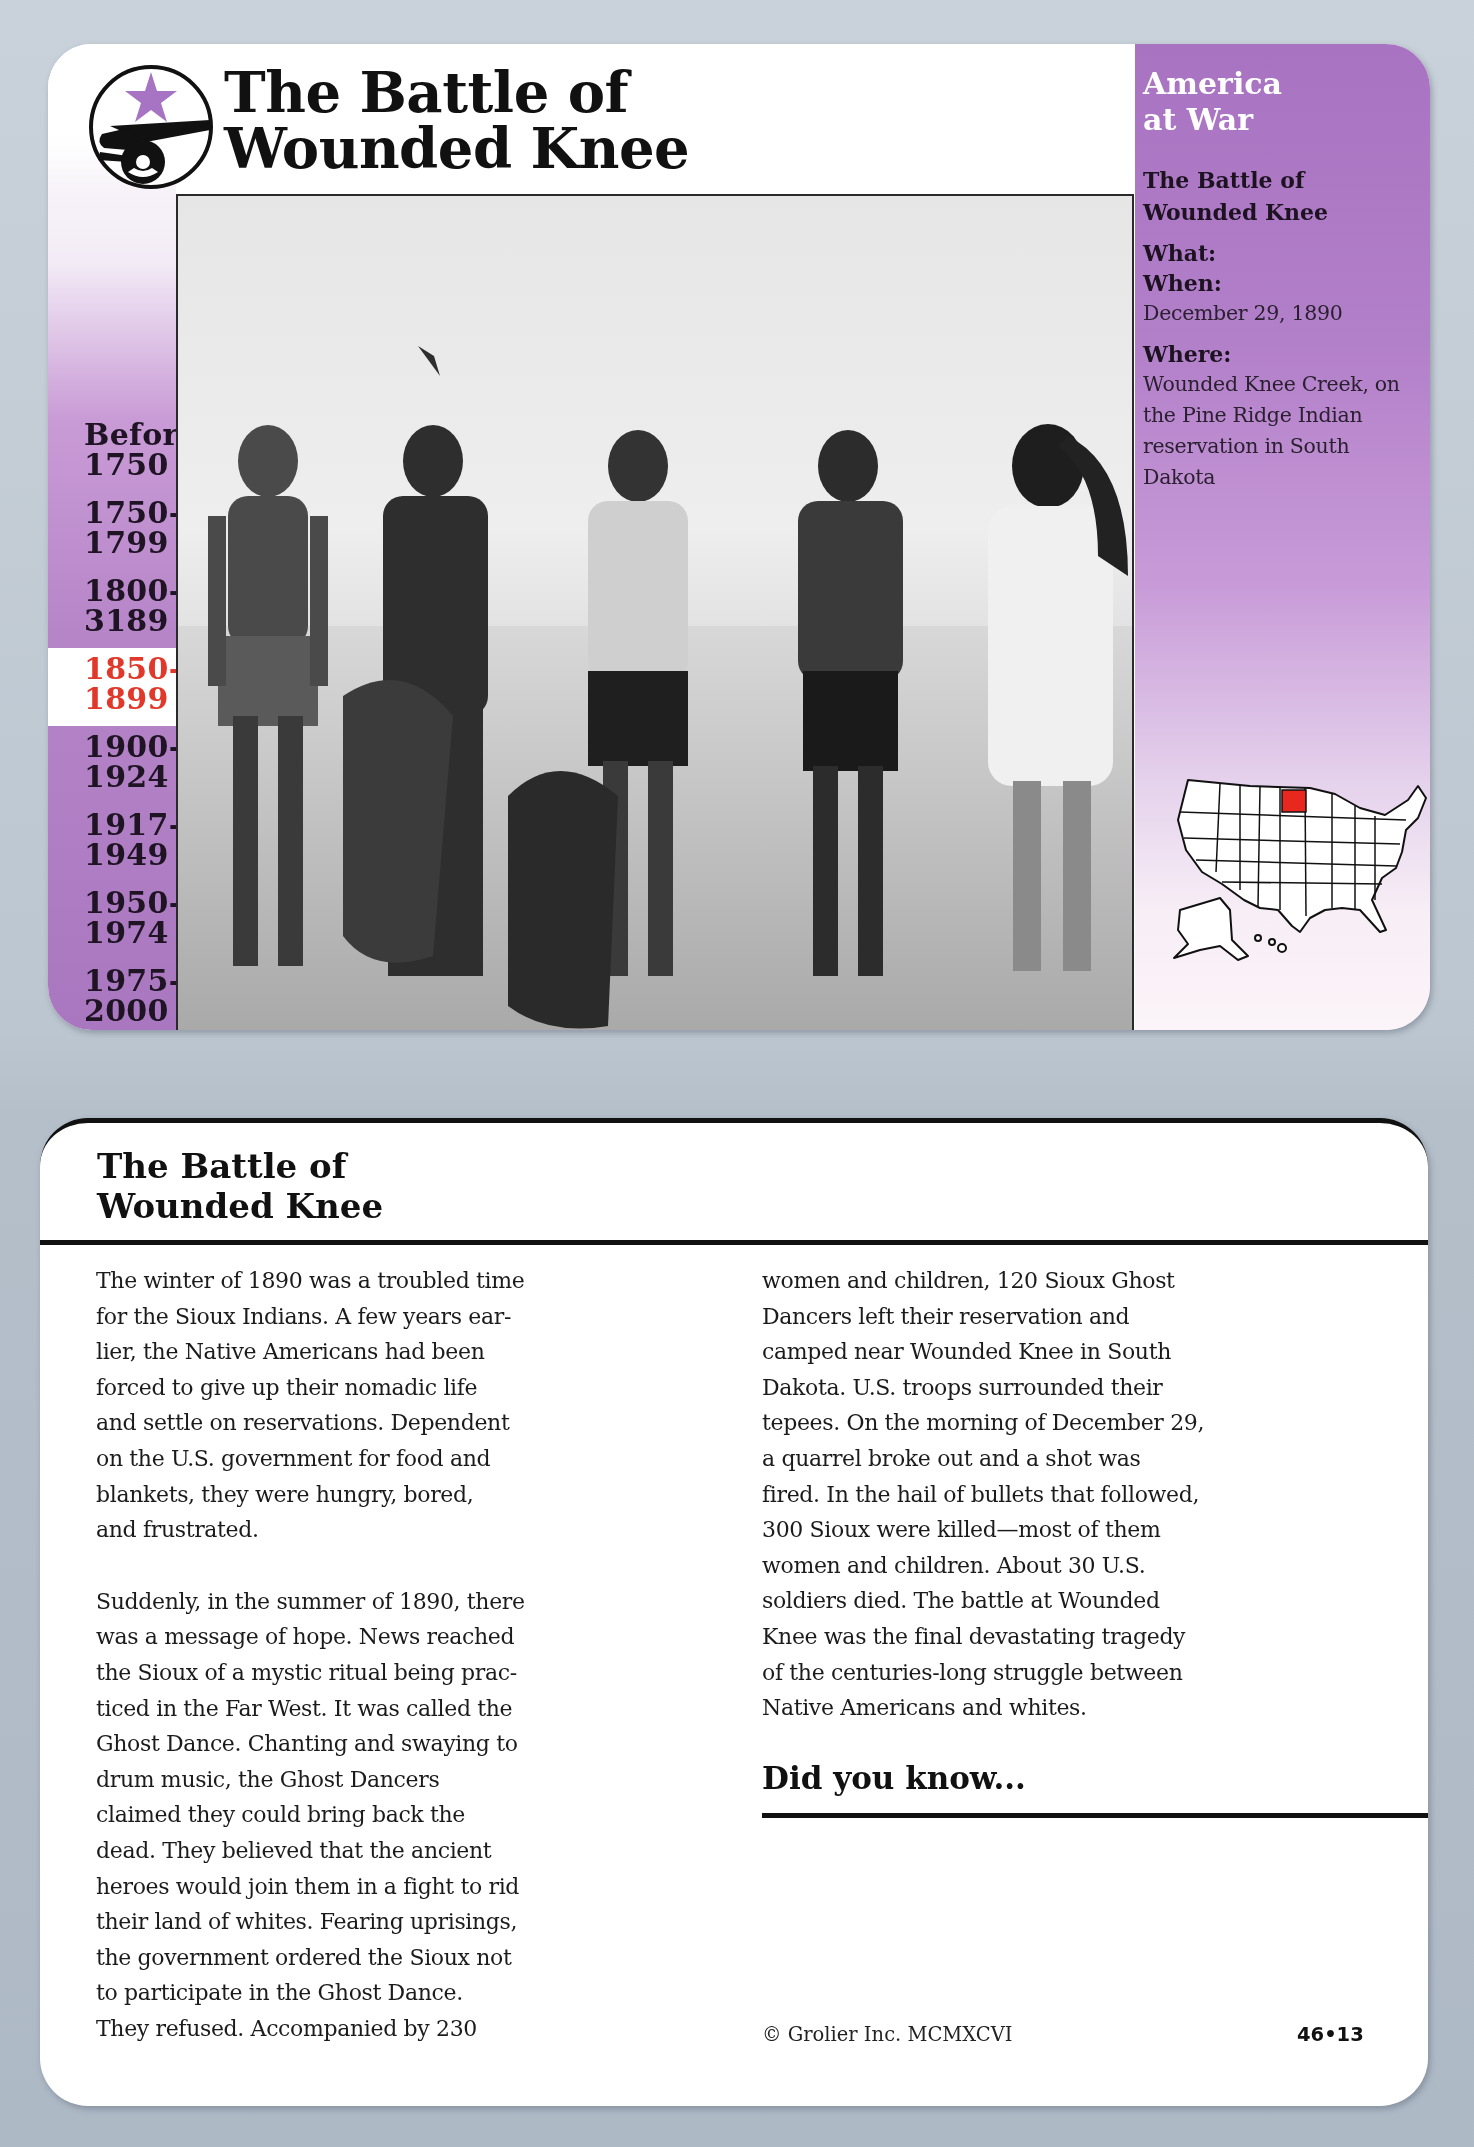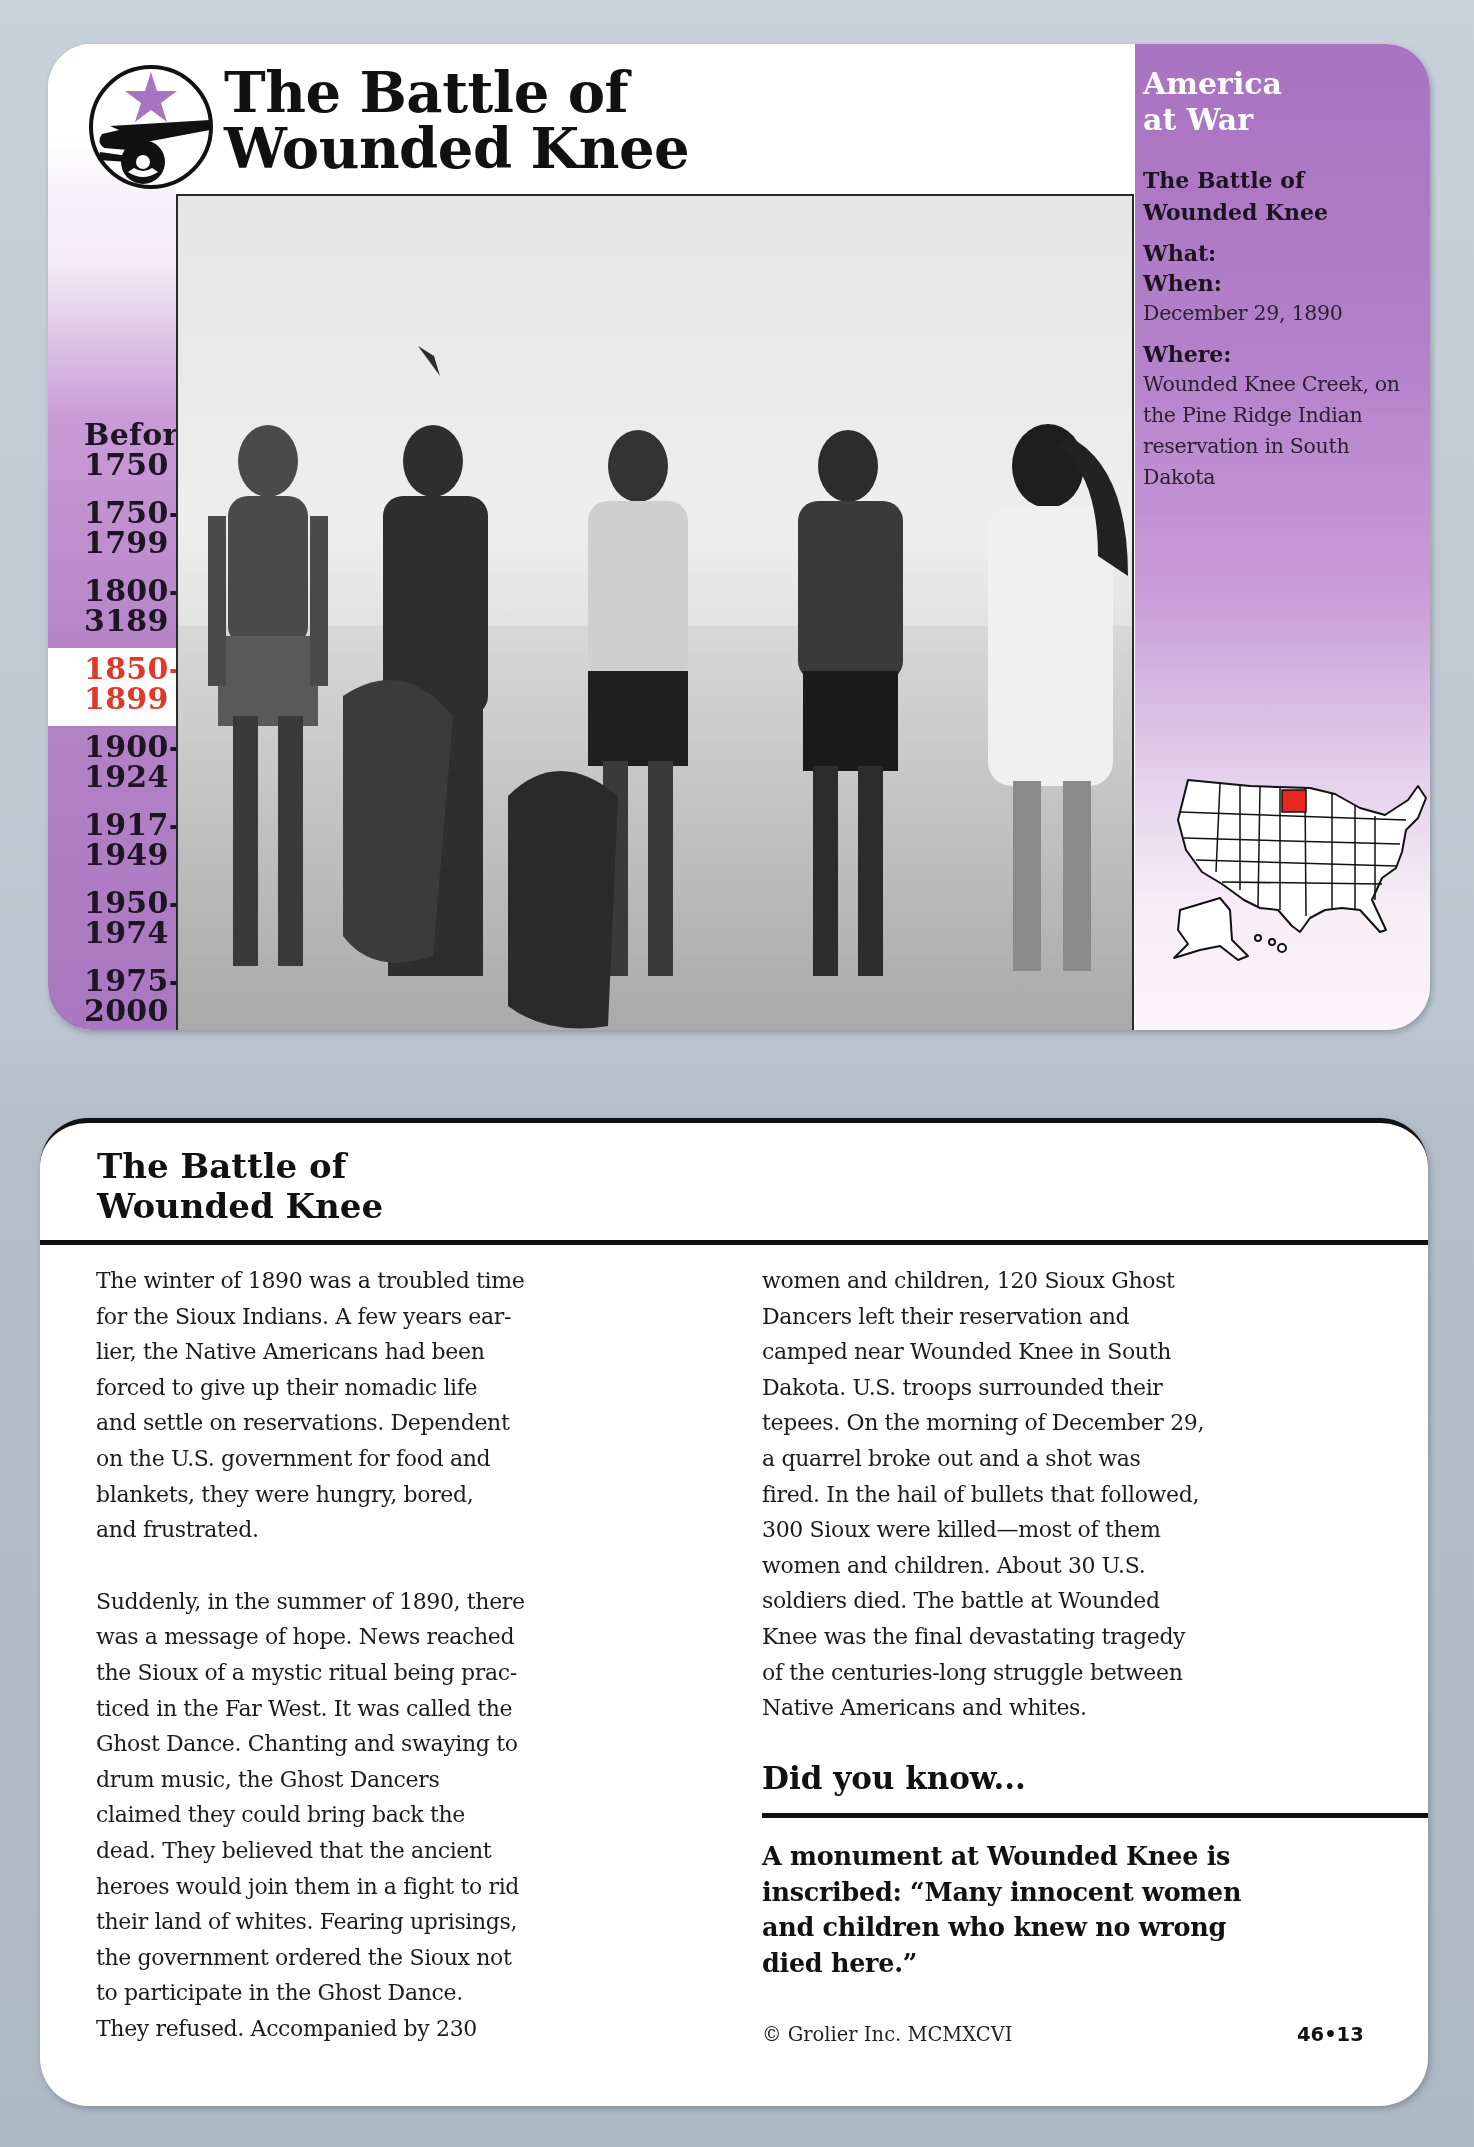--- a/index.html
+++ b/index.html
@@ -406,20 +406,16 @@
 300 Sioux were killed—most of them
 women and children. About 30 U.S.
 soldiers died. The battle at Wounded
 Knee was the final devastating tragedy
 of the centuries-long struggle between
 Native Americans and whites.</p>
   </div>
 
   <div class="dyk-head">Did you know...</div>
   <div class="dyk-rule"></div>
-  <div class="dyk-body">A monument at Wounded Knee is
-inscribed: “Many innocent women
-and children who knew no wrong
-died here.”</div>
 
   <div class="copyright">© Grolier Inc. MCMXCVI</div>
   <div class="card-number">46•13</div>
 </div>
 
 </body></html>

